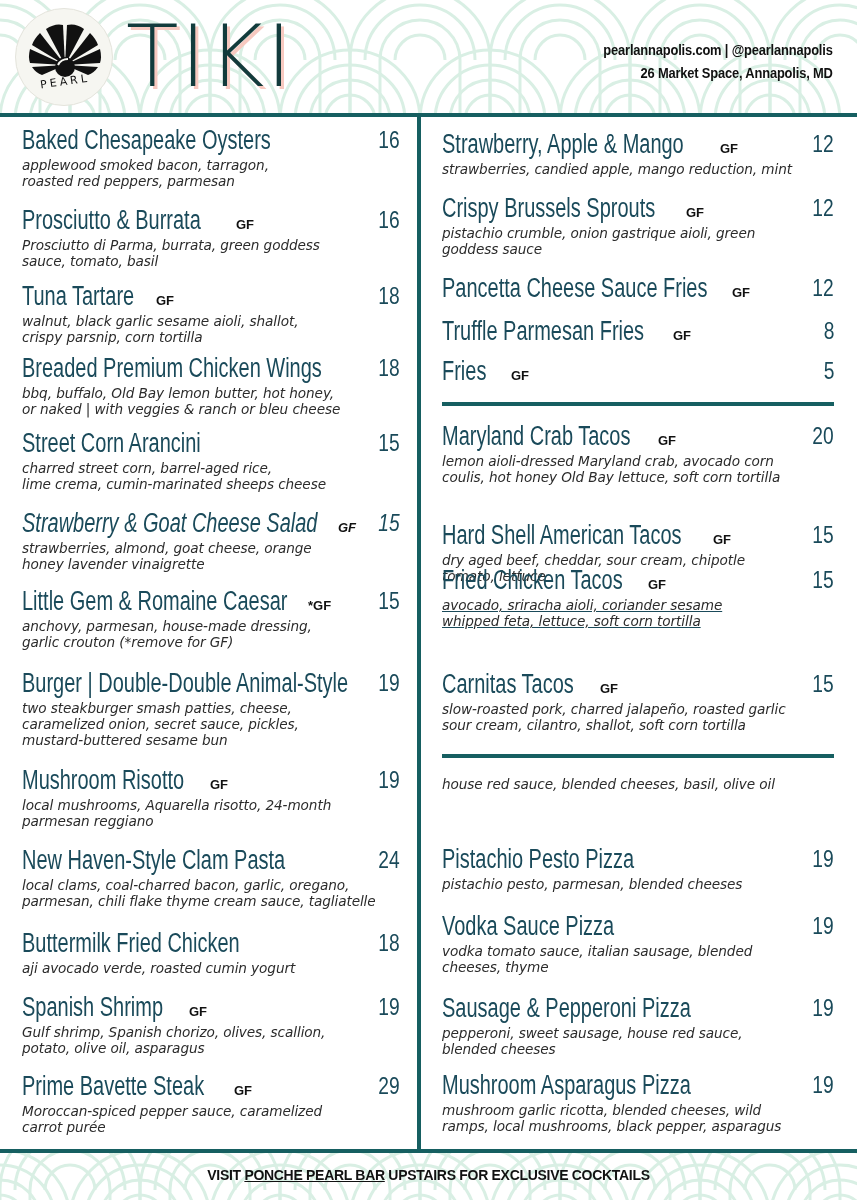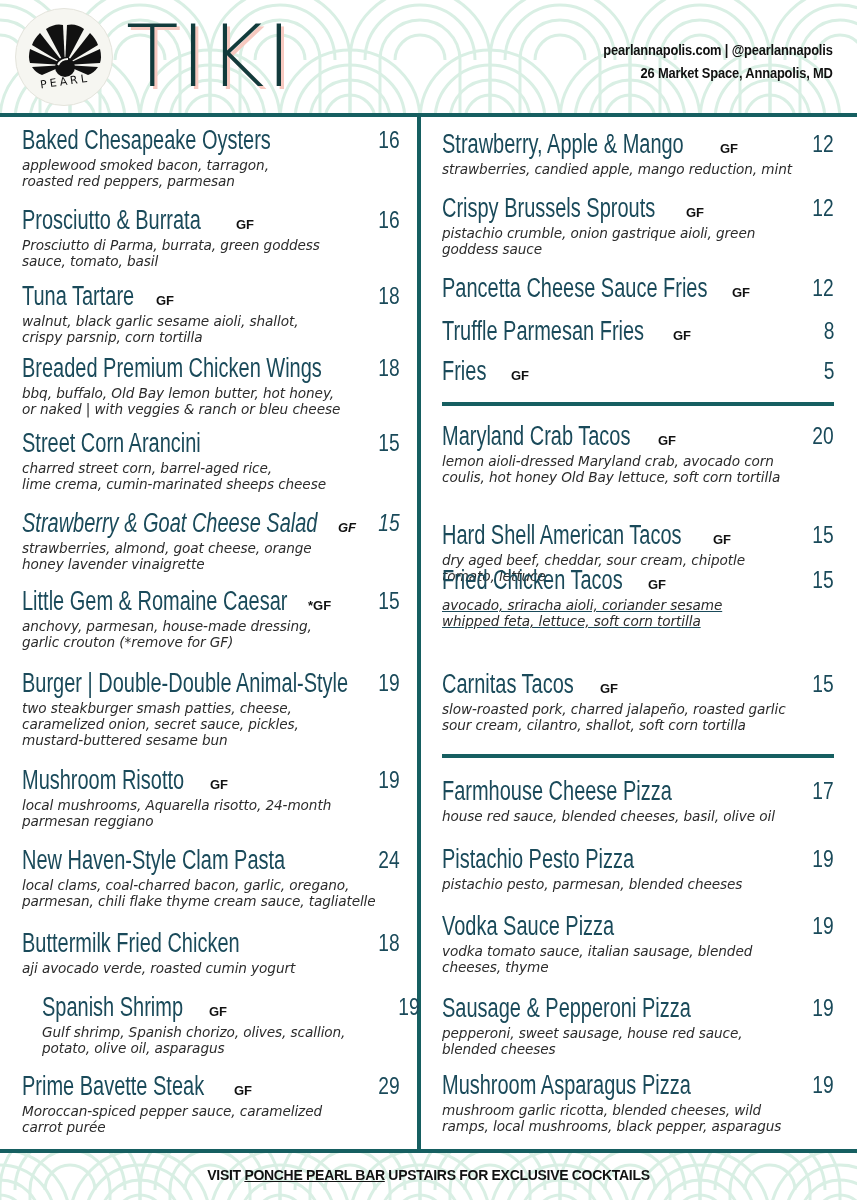--- a/index.html
+++ b/index.html
@@ -214,21 +214,21 @@
     </div>
     <div class="item" style="top: 732px;">
       <div style="position: relative; height: 32px;"><span class="item-name">New Haven-Style Clam Pasta</span><span class="price">24</span></div>
       <div class="desc">local clams, coal-charred bacon, garlic, oregano,</div>
       <div class="desc">parmesan, chili flake thyme cream sauce, tagliatelle</div>
     </div>
     <div class="item" style="top: 815px;">
       <div style="position: relative; height: 32px;"><span class="item-name">Buttermilk Fried Chicken</span><span class="price">18</span></div>
       <div class="desc">aji avocado verde, roasted cumin yogurt</div>
     </div>
-    <div class="item" style="top: 879px; margin-left: 20px;">
+    <div class="item" style="top: 879px;">
       <div style="position: relative; height: 32px;"><span class="item-name">Spanish Shrimp</span><span class="gf" style="left: 167px; top: 12px;">GF</span><span class="price">19</span></div>
       <div class="desc">Gulf shrimp, Spanish chorizo, olives, scallion,</div>
       <div class="desc">potato, olive oil, asparagus</div>
     </div>
     <div class="item" style="top: 958px;">
       <div style="position: relative; height: 32px;"><span class="item-name">Prime Bavette Steak</span><span class="gf" style="left: 212px; top: 12px;">GF</span><span class="price">29</span></div>
       <div class="desc">Moroccan-spiced pepper sauce, caramelized</div>
       <div class="desc">carrot purée</div>
     </div>
   </section>
@@ -266,21 +266,20 @@
       <div style="position: relative; height: 32px;"><span class="item-name">Fried Chicken Tacos</span><span class="gf" style="left: 206px; top: 12px;">GF</span><span class="price">15</span></div>
       <div class="desc">avocado, sriracha aioli, coriander sesame</div>
       <div class="desc">whipped feta, lettuce, soft corn tortilla</div>
     </div>
     <div class="item" style="top: 556px;">
       <div style="position: relative; height: 32px;"><span class="item-name">Carnitas Tacos</span><span class="gf" style="left: 158px; top: 12px;">GF</span><span class="price">15</span></div>
       <div class="desc">slow-roasted pork, charred jalapeño, roasted garlic</div>
       <div class="desc">sour cream, cilantro, shallot, soft corn tortilla</div>
     </div>
     <div class="item" style="top: 663px;">
-      <div style="position: relative; height: 32px;"><span class="item-name">Farmhouse Cheese Pizza</span><span class="price">17</span></div>
       <div class="desc">house red sauce, blended cheeses, basil, olive oil</div>
     </div>
     <div class="item" style="top: 731px;">
       <div style="position: relative; height: 32px;"><span class="item-name">Pistachio Pesto Pizza</span><span class="price">19</span></div>
       <div class="desc">pistachio pesto, parmesan, blended cheeses</div>
     </div>
     <div class="item" style="top: 798px;">
       <div style="position: relative; height: 32px;"><span class="item-name">Vodka Sauce Pizza</span><span class="price">19</span></div>
       <div class="desc">vodka tomato sauce, italian sausage, blended</div>
       <div class="desc">cheeses, thyme</div>

